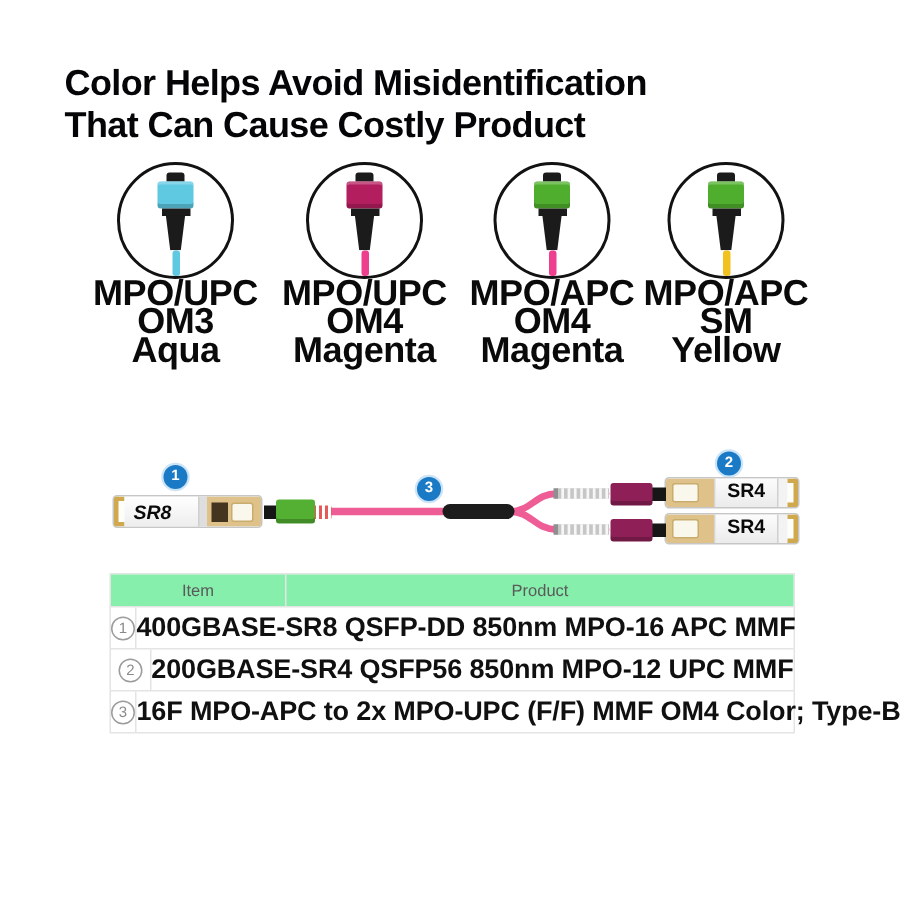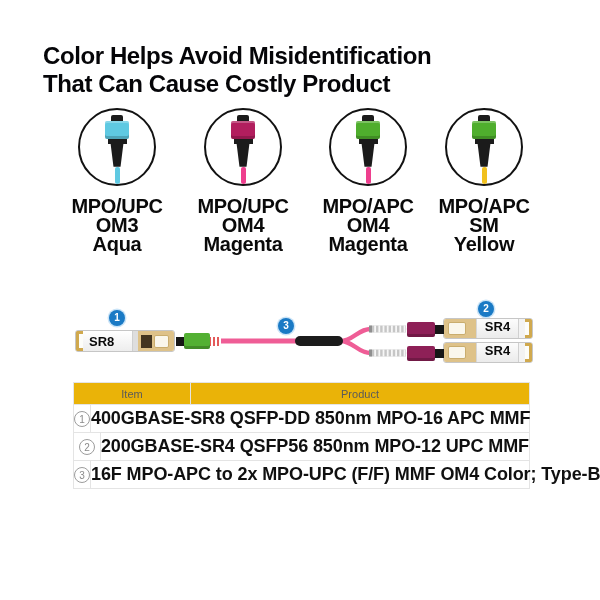--- a/index.html
+++ b/index.html
@@ -19,48 +19,48 @@
     width:78px;height:78px;border:2.5px solid #121212;border-radius:50%;
     margin:0 auto;box-sizing:border-box;display:flex;justify-content:center;
     overflow:hidden;background:#fff;
   }
   .conn{display:flex;flex-direction:column;align-items:center;margin-top:5px;}
   .conn .nub{width:12px;height:6px;background:#1b1b1b;border-radius:2px 2px 0 0;}
   .conn .housing{width:24px;height:19px;border-radius:2px;box-shadow:inset 0 -3px 0 rgba(0,0,0,.18), inset 0 2px 0 rgba(255,255,255,.25);}
   .conn .flange{width:19px;height:5px;background:#1b1b1b;}
   .conn .body{width:16px;height:24px;background:#1b1b1b;clip-path:polygon(10% 0,90% 0,72% 100%,28% 100%);}
   .conn .cable{width:5px;height:18px;border-radius:2px;}
-  .legend-label{margin-top:11px;font-size:20px;line-height:19px;font-weight:bold;color:#0a0a0a;letter-spacing:-0.3px;}
+  .legend-label{font-size:24px;line-height:19px;font-weight:bold;color:#0a0a0a;letter-spacing:-0.3px;}
   
   .cables-svg{position:absolute;left:0;top:295px;}
   .badge{
     position:absolute;width:16px;height:16px;border-radius:50%;
     color:#fff;font-size:10px;font-weight:bold;line-height:16px;text-align:center;
     box-shadow:0 0 0 1.5px rgba(160,205,240,.55);z-index:6;
   }
   .module{position:absolute;box-sizing:border-box;border:1px solid #c6c6c6;border-radius:3px;display:flex;overflow:hidden;background:#fff;z-index:3;}
   .module .gold-l{width:7px;background:#fdfdf9;border-left:3px solid #d0a94e;border-top:3px solid #d0a94e;border-bottom:3px solid #d0a94e;box-sizing:border-box;}
   .module .gold-r{width:7px;background:#fdfdf9;border-right:3px solid #d0a94e;border-top:3px solid #d0a94e;border-bottom:3px solid #d0a94e;box-sizing:border-box;}
-  .module .mod-white{flex:1;background:linear-gradient(#ffffff,#ededed);display:flex;align-items:center;padding-left:6px;font-size:13px;font-weight:bold;color:#0a0a0a;}
+  .module .mod-white{flex:1;background:linear-gradient(#ffffff,#ededed);display:flex;align-items:center;padding-left:6px;font-size:13px;font-weight:bold;color:#0a0a0a;font-style:italic;}
   .module .mod-latch{width:5px;background:#dedede;border-left:1px solid #cfcfcf;}
   .module .mod-beige{width:36px;background:#dec289;display:flex;align-items:center;gap:2px;padding:0 3px;box-sizing:border-box;}
   .port-dark{width:11px;height:13px;background:#43351f;}
   .port-slot{width:15px;height:13px;background:#faf7ec;border:1px solid #c9ad6e;border-radius:2px;box-sizing:border-box;}
   .module .mod-beige-r{width:32px;background:#dec289;display:flex;align-items:center;padding-left:4px;box-sizing:border-box;}
   .module .mod-beige-r .port-slot{width:18px;}
   .module .mod-body-r{flex:1;background:linear-gradient(#fcfcfc,#ebebeb);display:flex;justify-content:center;font-size:13px;font-weight:bold;color:#0a0a0a;border-left:1px solid #d6d6d6;}
   .module .mod-sliver{width:6px;background:#f3f3f3;border-left:1px solid #d0d0d0;}
   .mpo-ferrule{position:absolute;background:#161616;z-index:4;}
   .mpo-body{position:absolute;border-radius:2px;z-index:4;box-shadow:inset 0 -3px 0 rgba(0,0,0,.2);}
   .stripe-seg{position:absolute;width:12px;height:9px;border-radius:1px;z-index:2;
     background:repeating-linear-gradient(90deg,#e35a5a 0 2px,#ffffff 2px 4px);}
   
   .spec-table{position:absolute;left:73px;top:382px;width:457px;border:1px solid #e4e4e4;box-sizing:border-box;}
   .t-row{display:flex;border-top:1px solid #e4e4e4;height:27px;align-items:stretch;}
-  .t-row:first-child{border-top:none;height:21px;background:#eab308;}
+  .t-row:first-child{border-top:none;height:21px;background:#86efac;}
   .t-cell-item{width:117px;border-right:1px solid #e4e4e4;display:flex;align-items:center;justify-content:center;box-sizing:border-box;}
   .t-cell-prod{flex:1;display:flex;align-items:center;justify-content:center;}
   .t-head{font-size:11px;color:#5a5a5a;}
   .t-prod-text{font-size:18px;font-weight:bold;color:#101010;letter-spacing:-0.1px;white-space:nowrap;}
   .circ-num{
     width:16px;height:16px;border:1px solid #9c9c9c;border-radius:50%;color:#8a8a8a;
     font-size:10px;line-height:16px;text-align:center;box-sizing:border-box;
   }
 </style>
 </head>

